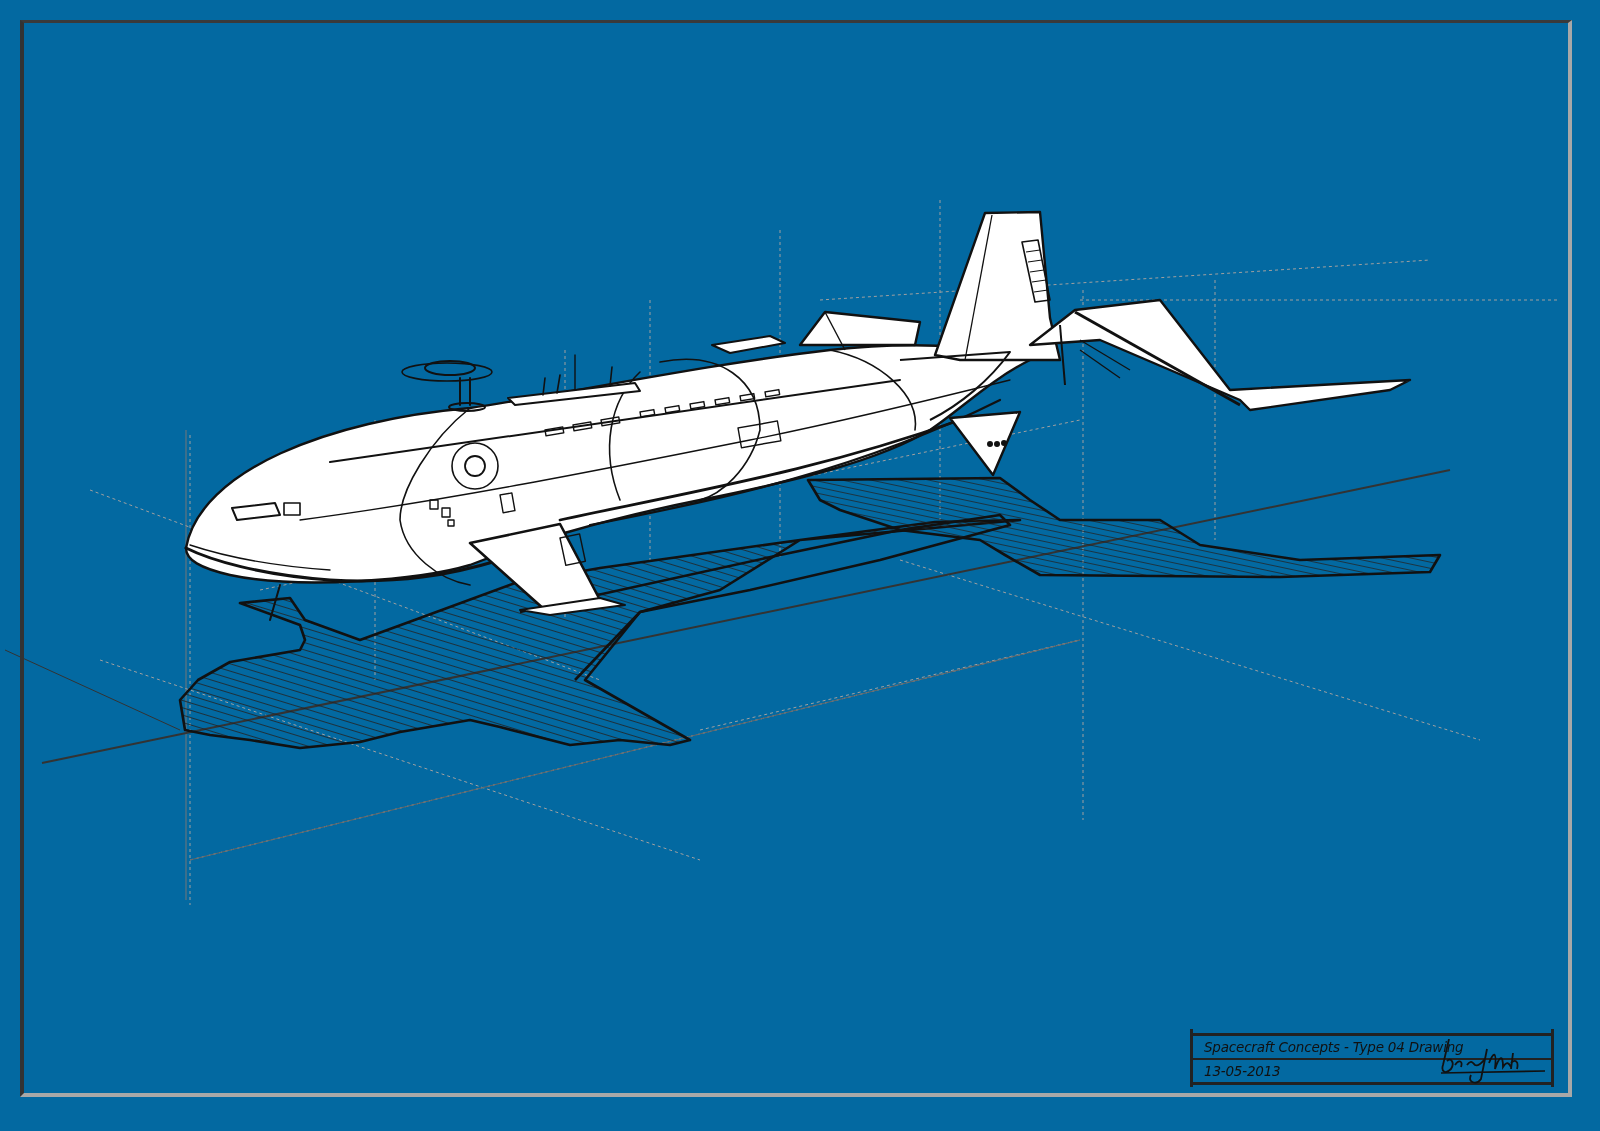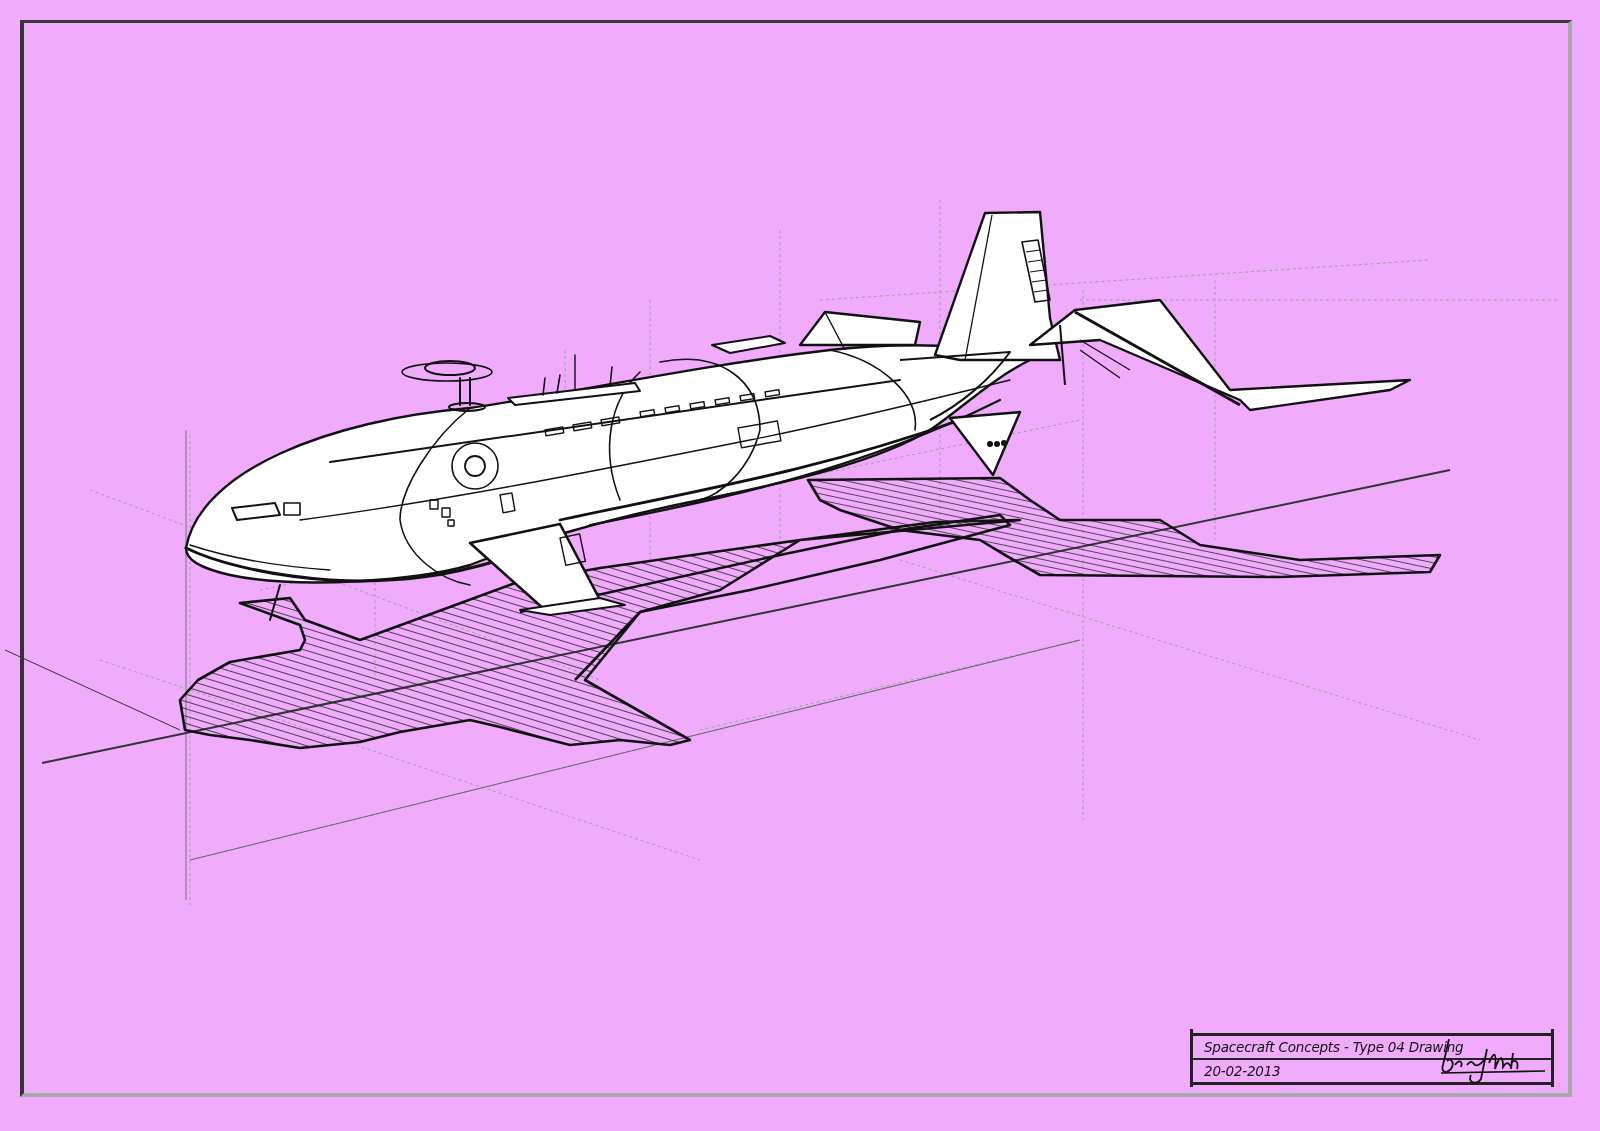--- a/index.html
+++ b/index.html
@@ -1,17 +1,17 @@
 <!DOCTYPE html>
 <html><head>
 <meta charset="utf-8">
 <style>
   html,body{margin:0;padding:0;background:#ffffff;}
   body{width:1600px;height:1131px;position:relative;overflow:hidden;font-family:"DejaVu Sans",sans-serif;}
-  .sheet{position:absolute;left:0;top:0;width:1600px;height:1131px;background:#f0abfc;}
+  .sheet{position:absolute;left:0;top:0;width:1600px;height:1131px;background:#0369a1;}
   .frame{position:absolute;left:20px;top:20px;width:1552px;height:1077px;box-sizing:border-box;
     border-top:3px solid #3a3a3a;border-left:4px solid #333;border-right:4px solid #a8a8a8;border-bottom:4px solid #a8a8a8;}
   svg.drawing{position:absolute;left:0;top:0;width:1600px;height:1131px;}
   .tb{position:absolute;left:1190px;top:1033px;width:364px;height:52px;}
   .tb .line{position:absolute;background:#222;}
   .tb-text{position:absolute;left:14px;font-family:"DejaVu Sans",sans-serif;font-style:italic;font-size:13.5px;color:#111;white-space:nowrap;letter-spacing:-0.2px;}
   .sig{position:absolute;left:247px;top:6px;width:112px;height:48px;}
 </style>
 </head>
 <body>
@@ -151,20 +151,20 @@
     </g>
   </svg>
 
   <div class="tb">
     <div class="line" style="left:0;top:0;width:364px;height:2.5px;"></div>
     <div class="line" style="left:0;top:25px;width:364px;height:2px;"></div>
     <div class="line" style="left:0;top:49px;width:364px;height:2.5px;"></div>
     <div class="line" style="left:0;top:-4px;width:2.5px;height:58px;"></div>
     <div class="line" style="left:361px;top:-4px;width:2.5px;height:58px;"></div>
     <div class="tb-text" style="top:6px;">Spacecraft Concepts - Type 04 Drawing</div>
-    <div class="tb-text" style="top:30px;">20-02-2013</div>
+    <div class="tb-text" style="top:30px;">13-05-2013</div>
     <svg class="sig" viewBox="0 0 112 48">
       <path d="M12 0 L6 26 C4 32 8 36 14 30 C18 24 14 18 10 22 M18 26 C22 20 26 22 24 28 M30 26 C34 20 36 24 38 26 C42 28 46 22 48 20 L44 40 C40 46 30 44 34 36 M50 10 L46 30 M52 24 C56 14 60 10 58 30 C62 18 66 14 66 28 C70 22 72 24 74 28 M76 14 L74 30 M74 24 C78 20 82 22 80 30" stroke="#111" stroke-width="1.8" fill="none"></path>
       <line x1="4" y1="34" x2="108" y2="32" stroke="#111" stroke-width="1.6"></line>
     </svg>
   </div>
 
 </div>
 
 </body></html>

